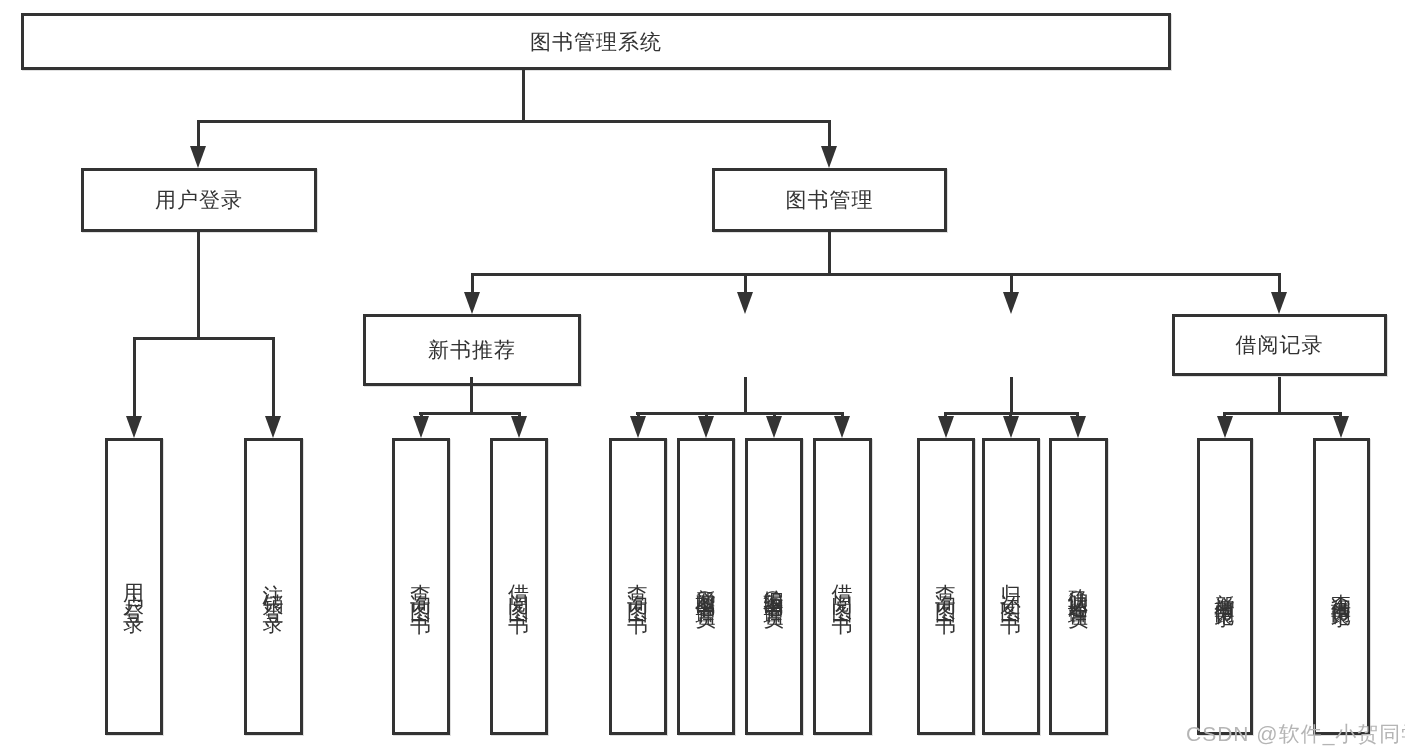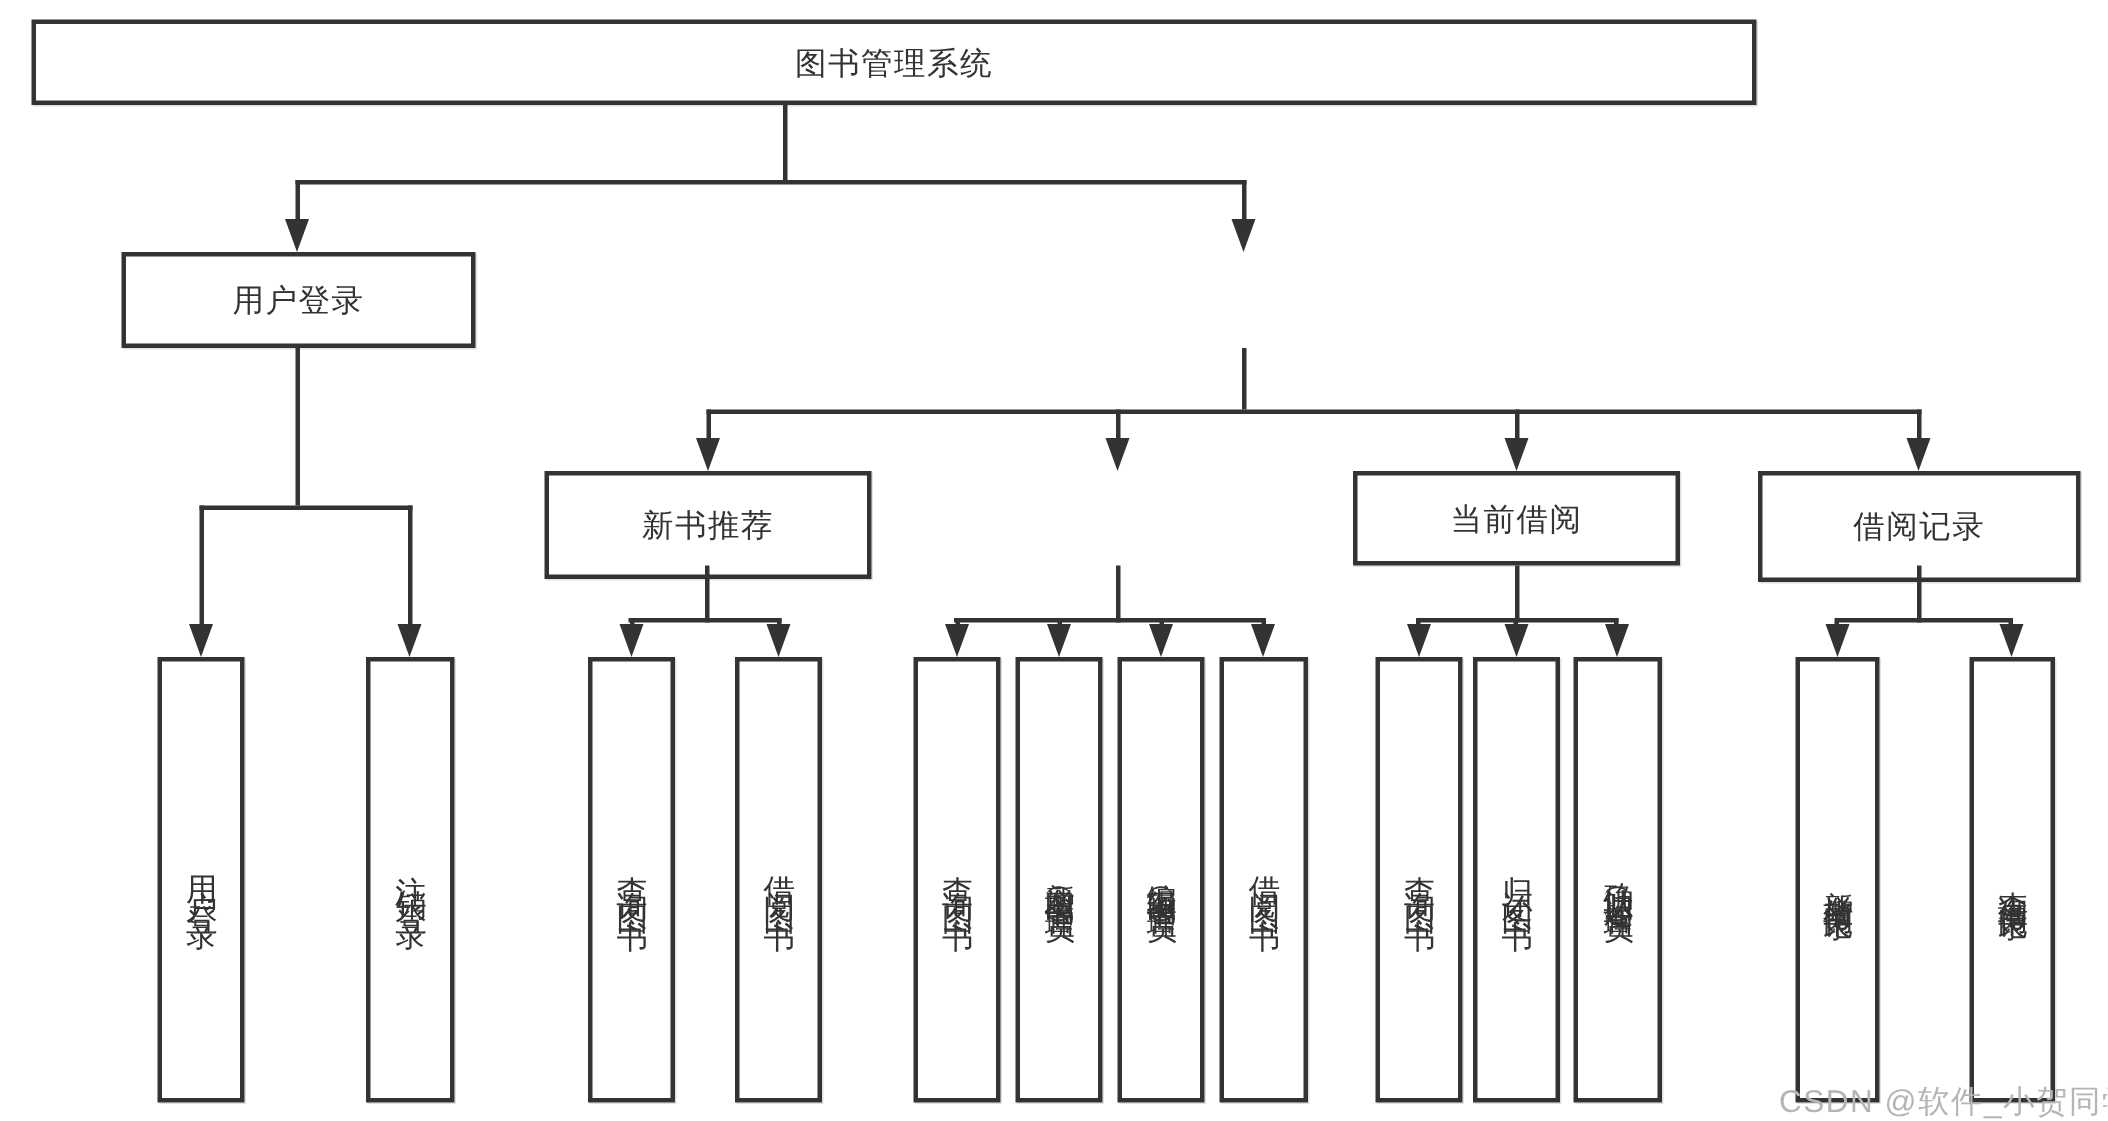--- a/index.html
+++ b/index.html
@@ -44,20 +44,23 @@
   <div class="vline" style="left:522px; top:70px; height:50px;"></div>
   <div class="hline" style="left:197px; top:120px; width:634px;"></div>
   <div class="vline" style="left:197px; top:120px; height:28px;"></div>
   <div class="ah" style="left:190px; top:146px;"></div>
   <div class="vline" style="left:828px; top:120px; height:28px;"></div>
   <div class="ah" style="left:821px; top:146px;"></div>
 
   <div class="box" style="left:81px; top:168px; width:236px; height:64px;">
     <span>用户登录</span>
   </div>
+  <div class="box" style="left:712px; top:168px; width:235px; height:64px;">
+    <span>图书管理</span>
+  </div>
 
   <div class="vline" style="left:197px; top:232px; height:105px;"></div>
   <div class="hline" style="left:133px; top:337px; width:142px;"></div>
   <div class="vline" style="left:133px; top:337px; height:83px;"></div>
   <div class="ah" style="left:126px; top:416px;"></div>
   <div class="vline" style="left:272px; top:337px; height:83px;"></div>
   <div class="ah" style="left:265px; top:416px;"></div>
 
   <div class="vline" style="left:828px; top:232px; height:41px;"></div>
   <div class="hline" style="left:471px; top:273px; width:810px;"></div>
@@ -66,24 +69,21 @@
   <div class="vline" style="left:744px; top:273px; height:23px;"></div>
   <div class="ah" style="left:737px; top:292px;"></div>
   <div class="vline" style="left:1010px; top:273px; height:23px;"></div>
   <div class="ah" style="left:1003px; top:292px;"></div>
   <div class="vline" style="left:1278px; top:273px; height:23px;"></div>
   <div class="ah" style="left:1271px; top:292px;"></div>
 
   <div class="box" style="left:363px; top:314px; width:218px; height:72px;">
     <span>新书推荐</span>
   </div>
-  <div class="box" style="left:902px; top:314px; width:218px; height:63px;">
-    <span>当前借阅</span>
-  </div>
-  <div class="box" style="left:1172px; top:314px; width:215px; height:74px;">
+  <div class="box" style="left:1172px; top:314px; width:215px; height:62px;">
     <span>借阅记录</span>
   </div>
 
   <div class="vline" style="left:470px; top:377px; height:38px;"></div>
   <div class="hline" style="left:419px; top:412px; width:102px;"></div>
   <div class="vline" style="left:420px; top:412px; height:10px;"></div>
   <div class="ah" style="left:413px; top:416px;"></div>
   <div class="vline" style="left:518px; top:412px; height:10px;"></div>
   <div class="ah" style="left:511px; top:416px;"></div>
 

